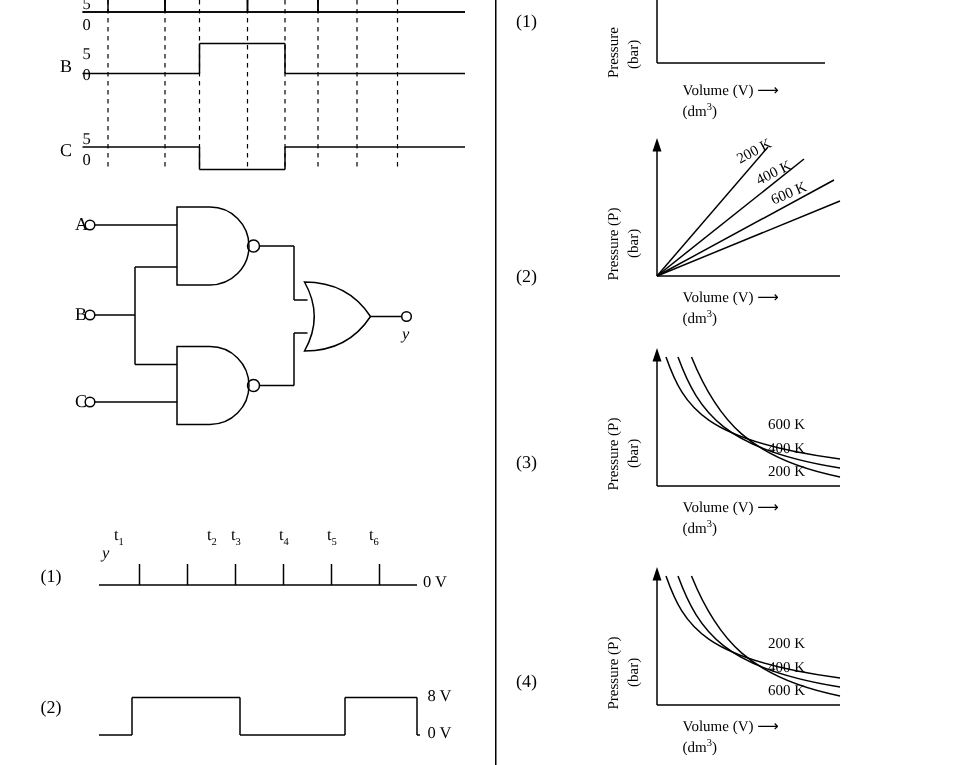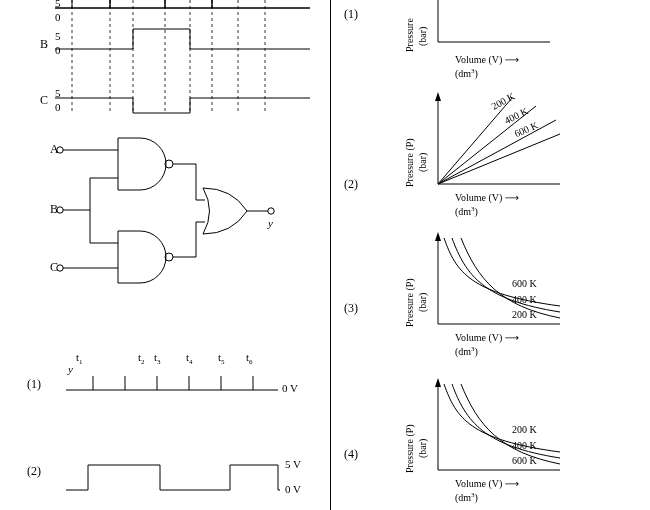--- a/index.html
+++ b/index.html
@@ -178,21 +178,21 @@
       <line x1="160" y1="20" x2="160" y2="45"></line>
       <line x1="160" y1="45" x2="230" y2="45"></line>
       <line x1="230" y1="45" x2="230" y2="20"></line>
       <line x1="230" y1="20" x2="278" y2="20"></line>
       <line x1="278" y1="20" x2="278" y2="45"></line>
       <line x1="278" y1="45" x2="280" y2="45"></line>
     </g>
   </svg>
 
   <div class="lbl sz12" style="left:27px; top:465px;">(2)</div>
-  <div class="lbl sz11" style="left:285px; top:459px;">5 V</div>
+  <div class="lbl sz11" style="left:285px; top:459px;">8 V</div>
   <div class="lbl sz11" style="left:285px; top:484px;">0 V</div>
 
   <svg width="300" height="70" style="left:360px; top:-12px;">
     <g stroke="#000" fill="none" stroke-width="1">
 
       <line x1="78" y1="0" x2="78" y2="54"></line>
 
       <line x1="78" y1="54" x2="190" y2="54"></line>
 
       <line x1="78" y1="2" x2="190" y2="2"></line>

